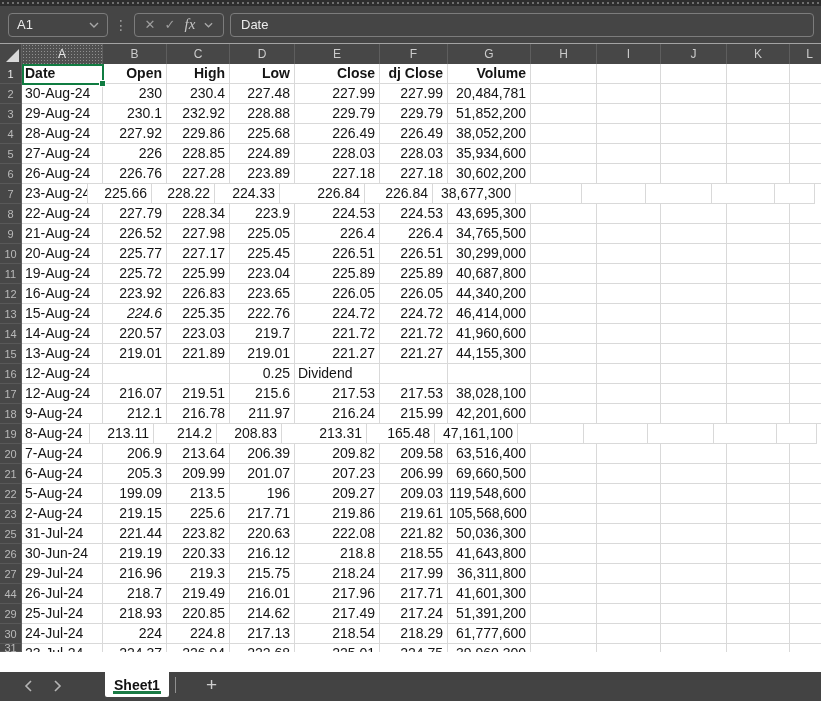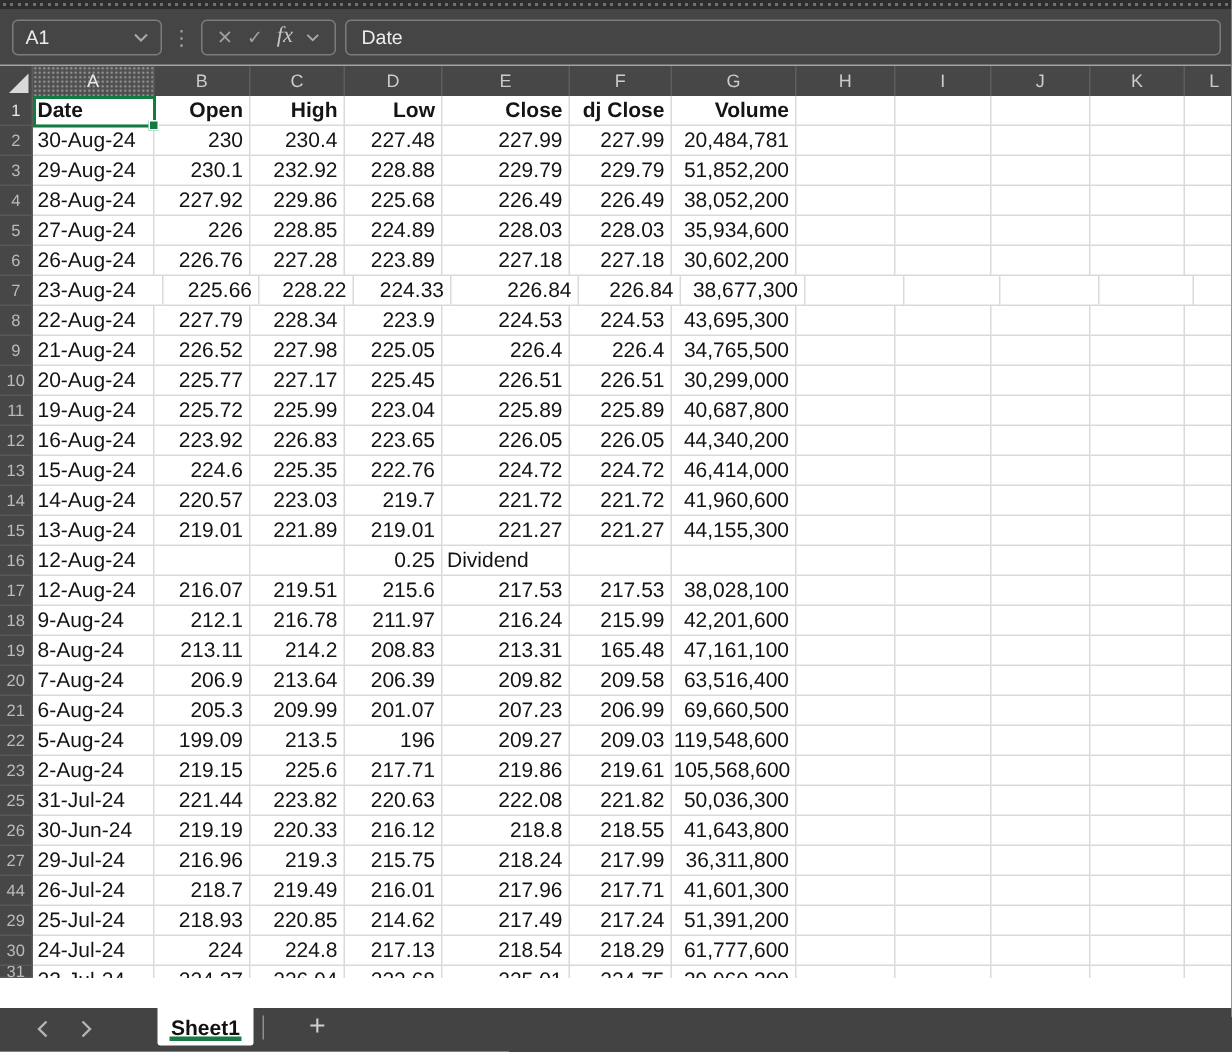--- a/index.html
+++ b/index.html
@@ -189,21 +189,21 @@
           <div class="cell r" style="width: 68px;">227.18</div>
           <div class="cell r" style="width: 83px;">30,602,200</div>
           <div class="cell r" style="width: 66px;"></div>
           <div class="cell r" style="width: 64px;"></div>
           <div class="cell r" style="width: 66px;"></div>
           <div class="cell r" style="width: 63px;"></div>
           <div class="cell r" style="width: 40px;"></div>
         </div>
         <div class="row">
           <div class="gut">7</div>
-          <div class="cell l" style="width: 87px;">23-Aug-24</div>
+          <div class="cell l" style="width: 66px;">23-Aug-24</div>
           <div class="cell r" style="width: 64px;">225.66</div>
           <div class="cell r" style="width: 63px;">228.22</div>
           <div class="cell r" style="width: 65px;">224.33</div>
           <div class="cell r" style="width: 85px;">226.84</div>
           <div class="cell r" style="width: 68px;">226.84</div>
           <div class="cell r" style="width: 83px;">38,677,300</div>
           <div class="cell r" style="width: 66px;"></div>
           <div class="cell r" style="width: 64px;"></div>
           <div class="cell r" style="width: 66px;"></div>
           <div class="cell r" style="width: 63px;"></div>
@@ -280,21 +280,21 @@
           <div class="cell r" style="width: 83px;">44,340,200</div>
           <div class="cell r" style="width: 66px;"></div>
           <div class="cell r" style="width: 64px;"></div>
           <div class="cell r" style="width: 66px;"></div>
           <div class="cell r" style="width: 63px;"></div>
           <div class="cell r" style="width: 40px;"></div>
         </div>
         <div class="row">
           <div class="gut">13</div>
           <div class="cell l" style="width: 81px;">15-Aug-24</div>
-          <div class="cell r" style="width: 64px;">224.6</div>
+          <div class="cell r" style="width: 64px; font-style: italic;">224.6</div>
           <div class="cell r" style="width: 63px;">225.35</div>
           <div class="cell r" style="width: 65px;">222.76</div>
           <div class="cell r" style="width: 85px;">224.72</div>
           <div class="cell r" style="width: 68px;">224.72</div>
           <div class="cell r" style="width: 83px;">46,414,000</div>
           <div class="cell r" style="width: 66px;"></div>
           <div class="cell r" style="width: 64px;"></div>
           <div class="cell r" style="width: 66px;"></div>
           <div class="cell r" style="width: 63px;"></div>
           <div class="cell r" style="width: 40px;"></div>
@@ -369,21 +369,21 @@
           <div class="cell r" style="width: 68px;">215.99</div>
           <div class="cell r" style="width: 83px;">42,201,600</div>
           <div class="cell r" style="width: 66px;"></div>
           <div class="cell r" style="width: 64px;"></div>
           <div class="cell r" style="width: 66px;"></div>
           <div class="cell r" style="width: 63px;"></div>
           <div class="cell r" style="width: 40px;"></div>
         </div>
         <div class="row">
           <div class="gut">19</div>
-          <div class="cell l" style="width: 81px;">8-Aug-24</div>
+          <div class="cell l" style="width: 68px;">8-Aug-24</div>
           <div class="cell r" style="width: 64px;">213.11</div>
           <div class="cell r" style="width: 63px;">214.2</div>
           <div class="cell r" style="width: 65px;">208.83</div>
           <div class="cell r" style="width: 85px;">213.31</div>
           <div class="cell r" style="width: 68px;">165.48</div>
           <div class="cell r" style="width: 83px;">47,161,100</div>
           <div class="cell r" style="width: 66px;"></div>
           <div class="cell r" style="width: 64px;"></div>
           <div class="cell r" style="width: 66px;"></div>
           <div class="cell r" style="width: 63px;"></div>

